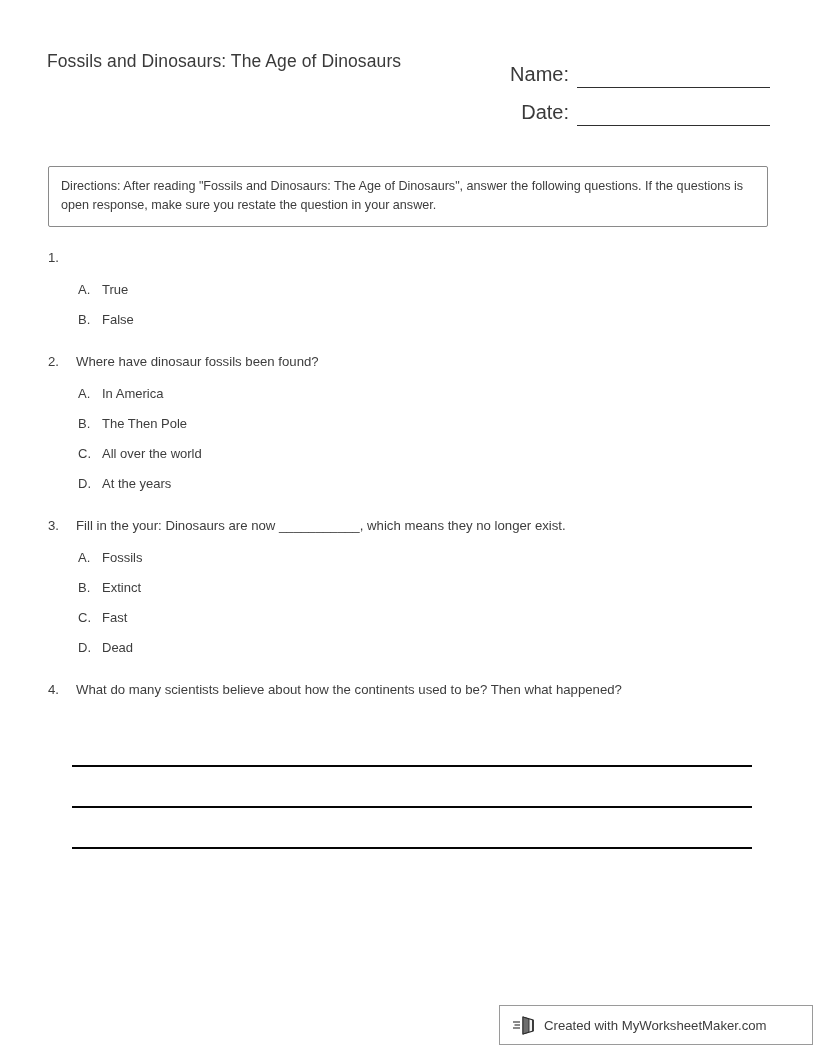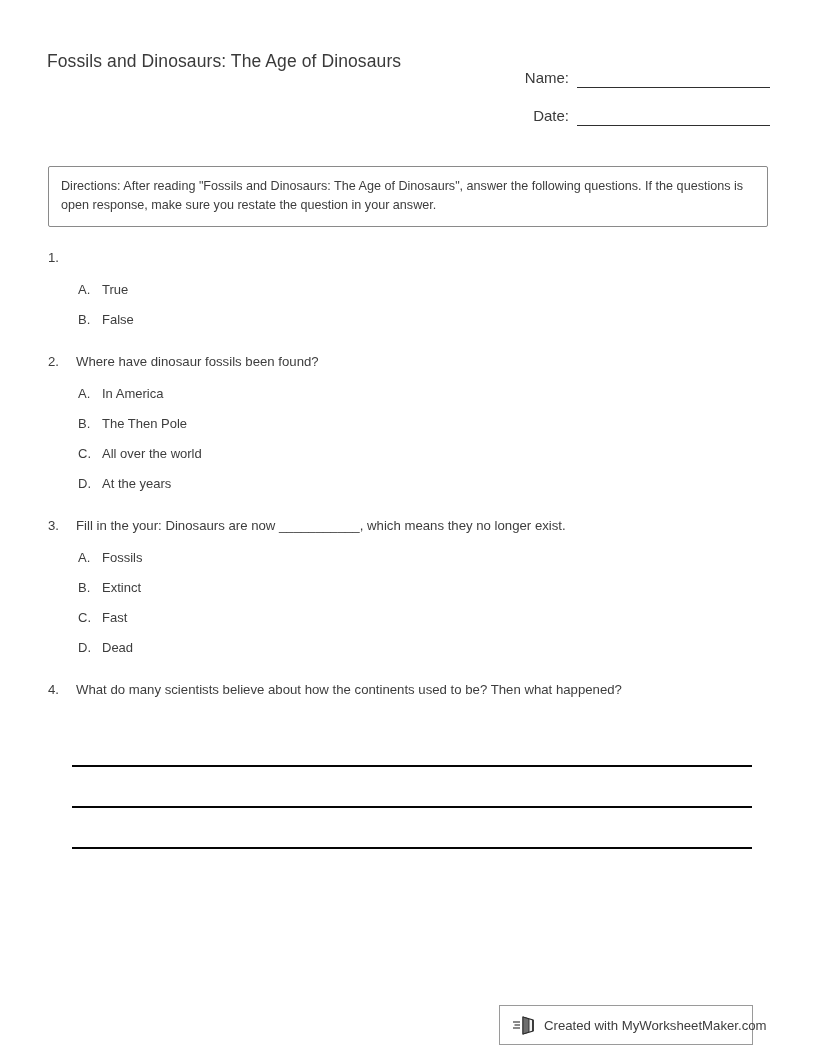--- a/index.html
+++ b/index.html
@@ -45,21 +45,21 @@
     top: 50px;
     width: 300px;
   }
   .nd-row {
     display: flex;
     align-items: flex-end;
     justify-content: flex-end;
     height: 38px;
   }
   .nd-label {
-    font-size: 15px;
+    font-size: 20px;
     color: #3a3a3a;
     padding-right: 8px;
     padding-bottom: 2px;
     white-space: nowrap;
     margin-top: 20px;
   }
   .nd-line {
     width: 193px;
     border-bottom: 1.3px solid #2f2f2f;
     height: 18px;
@@ -141,21 +141,21 @@
     width: 680px;
     border-bottom: 2px solid #050505;
     height: 39px;
   }
 
   
   .footer-badge {
     position: absolute;
     left: 499px;
     top: 1005px;
-    width: 254px;
+    width: 314px;
     height: 40px;
     box-sizing: border-box;
     border: 1px solid #9a9a9a;
     background: #ffffff;
     display: flex;
     align-items: center;
     padding-left: 12px;
   }
   .badge-icon {
     width: 26px;

